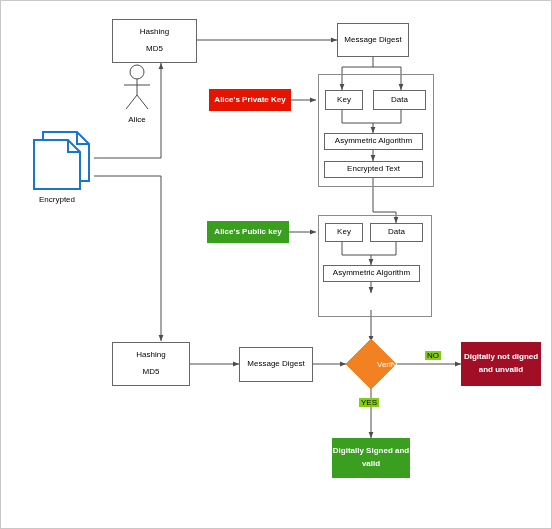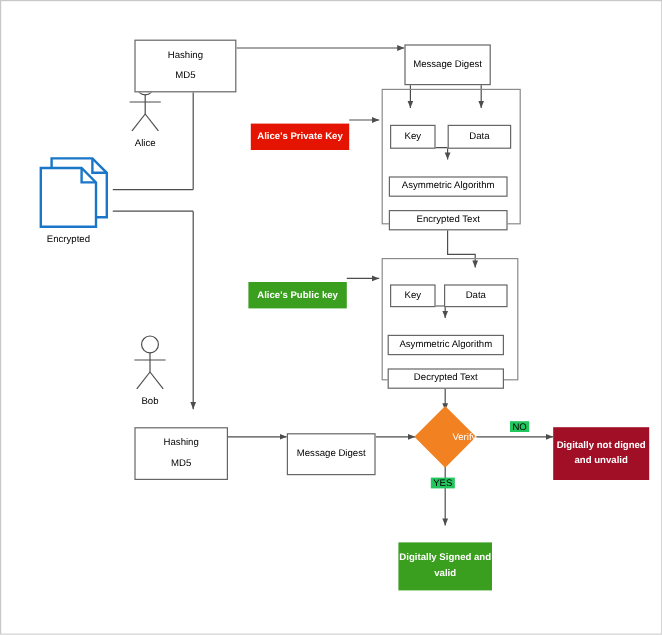--- a/index.html
+++ b/index.html
@@ -32,21 +32,20 @@
     display: flex;
     align-items: center;
     justify-content: center;
     text-align: center;
     font-size: 8px;
     color: #000000;
     line-height: 1.35;
     background: #ffffff;
     border: 1px solid #666666;
     z-index: 3;
-    margin-top: 14px;
   }
   .node.two-line {
     flex-direction: column;
     justify-content: space-evenly;
   }
   .node.filled {
     border: none;
     color: #ffffff;
     font-weight: bold;
     font-size: 8px;
@@ -94,21 +93,21 @@
     font-size: 8px;
     color: #ffffff;
     top: 50%;
     transform: translateY(-50%);
     pointer-events: none;
   }
   .edge-label {
     position: absolute;
     font-size: 8px;
     color: #000000;
-    background: #22c55e;
+    background: #84cc16;
     padding: 0 2px;
     z-index: 4;
   }
 </style>
 </head>
 <body>
 
 <div id="canvas">
 
   <svg id="svg-layer" viewBox="0 0 552 529">
@@ -156,41 +155,31 @@
 
       <path d="M396,363 L460,363" marker-end="url(#arrow)"></path>
 
       <path d="M370,385 L370,437" marker-end="url(#arrow)"></path>
     </g>
   </svg>
 
   <div class="container-box" style="left:317px; top:73px; width:116px; height:113px;"></div>
   <div class="container-box" style="left:317px; top:214px; width:114px; height:102px;"></div>
 
-  <div class="actor" style="left:100px; top:62px; width:40px; height:52px;">
+  <div class="actor" style="left:116px; top:62px; width:40px; height:52px;">
     <svg width="40" height="52" viewBox="0 0 40 52">
       <circle cx="20" cy="9" r="7" fill="none" stroke="#4d4d4d" stroke-width="1"></circle>
       <line x1="20" y1="16" x2="20" y2="32" stroke="#4d4d4d" stroke-width="1"></line>
       <line x1="7" y1="22" x2="33" y2="22" stroke="#4d4d4d" stroke-width="1"></line>
       <line x1="20" y1="32" x2="9" y2="46" stroke="#4d4d4d" stroke-width="1"></line>
       <line x1="20" y1="32" x2="31" y2="46" stroke="#4d4d4d" stroke-width="1"></line>
     </svg>
     <div class="actor-label" style="top:52px;">Alice</div>
   </div>
 
-  <div class="actor" style="left:104px; top:277px; width:40px; height:52px;">
-    <svg width="40" height="52" viewBox="0 0 40 52">
-      <circle cx="20" cy="9" r="7" fill="none" stroke="#4d4d4d" stroke-width="1"></circle>
-      <line x1="20" y1="16" x2="20" y2="32" stroke="#4d4d4d" stroke-width="1"></line>
-      <line x1="7" y1="22" x2="33" y2="22" stroke="#4d4d4d" stroke-width="1"></line>
-      <line x1="20" y1="32" x2="9" y2="46" stroke="#4d4d4d" stroke-width="1"></line>
-      <line x1="20" y1="32" x2="31" y2="46" stroke="#4d4d4d" stroke-width="1"></line>
-    </svg>
-    <div class="actor-label" style="top:52px;">Bob</div>
-  </div>
 
   <div class="doc-icon" style="left:30px; top:128px; width:66px; height:62px;">
     <svg width="66" height="62" viewBox="0 0 66 62">
 
       <path d="M12,3 L46,3 L58,15 L58,52 L12,52 Z" fill="#ffffff" stroke="#1a76c8" stroke-width="2"></path>
       <path d="M46,3 L46,15 L58,15" fill="none" stroke="#1a76c8" stroke-width="2"></path>
 
       <path d="M3,11 L37,11 L49,23 L49,60 L3,60 Z" fill="#ffffff" stroke="#1a76c8" stroke-width="2"></path>
       <path d="M37,11 L37,23 L49,23" fill="none" stroke="#1a76c8" stroke-width="2"></path>
     </svg>
@@ -235,23 +224,20 @@
   </div>
 
   <div class="node" style="left:369px; top:222px; width:53px; height:19px;">
     <span>Data</span>
   </div>
 
   <div class="node" style="left:322px; top:264px; width:97px; height:17px;">
     <span>Asymmetric Algorithm</span>
   </div>
 
-  <div class="node" style="left:322px; top:292px; width:97px; height:17px;">
-    <span>Decrypted Text</span>
-  </div>
 
   <div class="node two-line" style="left:111px; top:341px; width:78px; height:44px;">
     <span>Hashing</span>
     <span>MD5</span>
   </div>
 
   <div class="node" style="left:238px; top:346px; width:74px; height:35px;">
     <span>Message Digest</span>
   </div>
 

